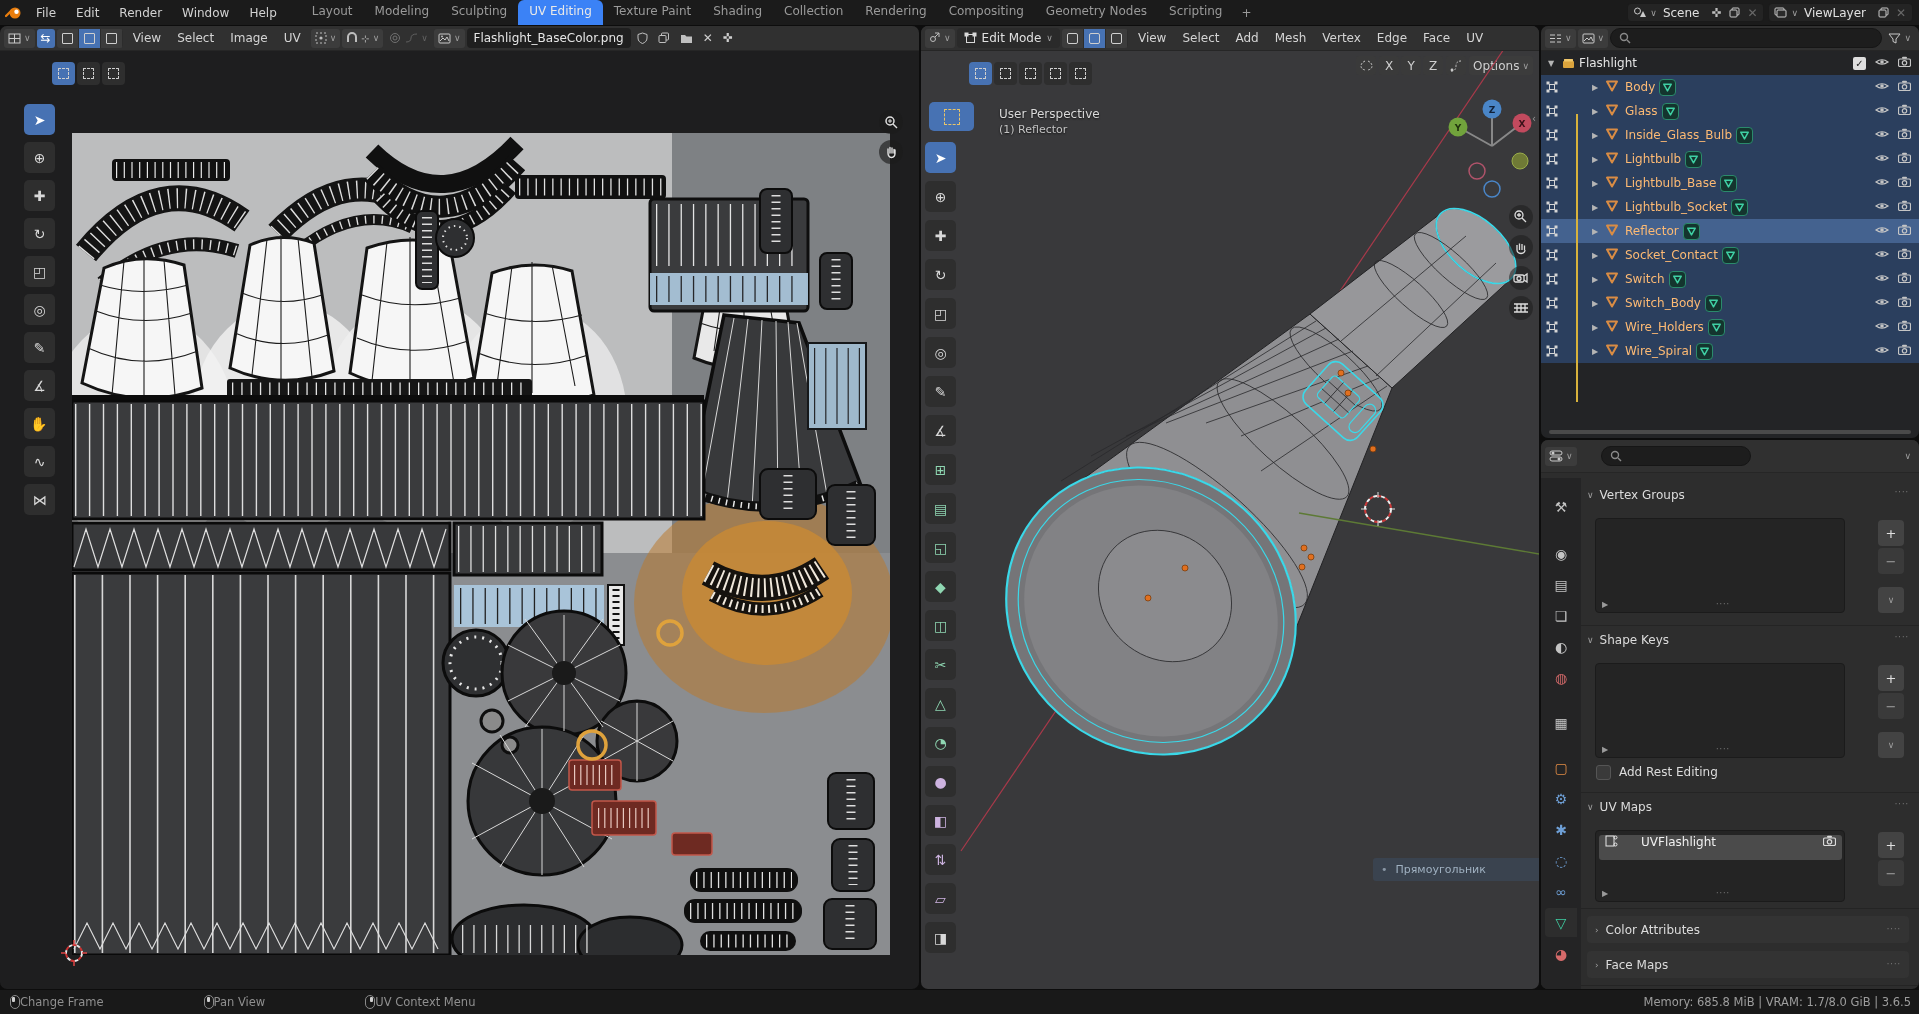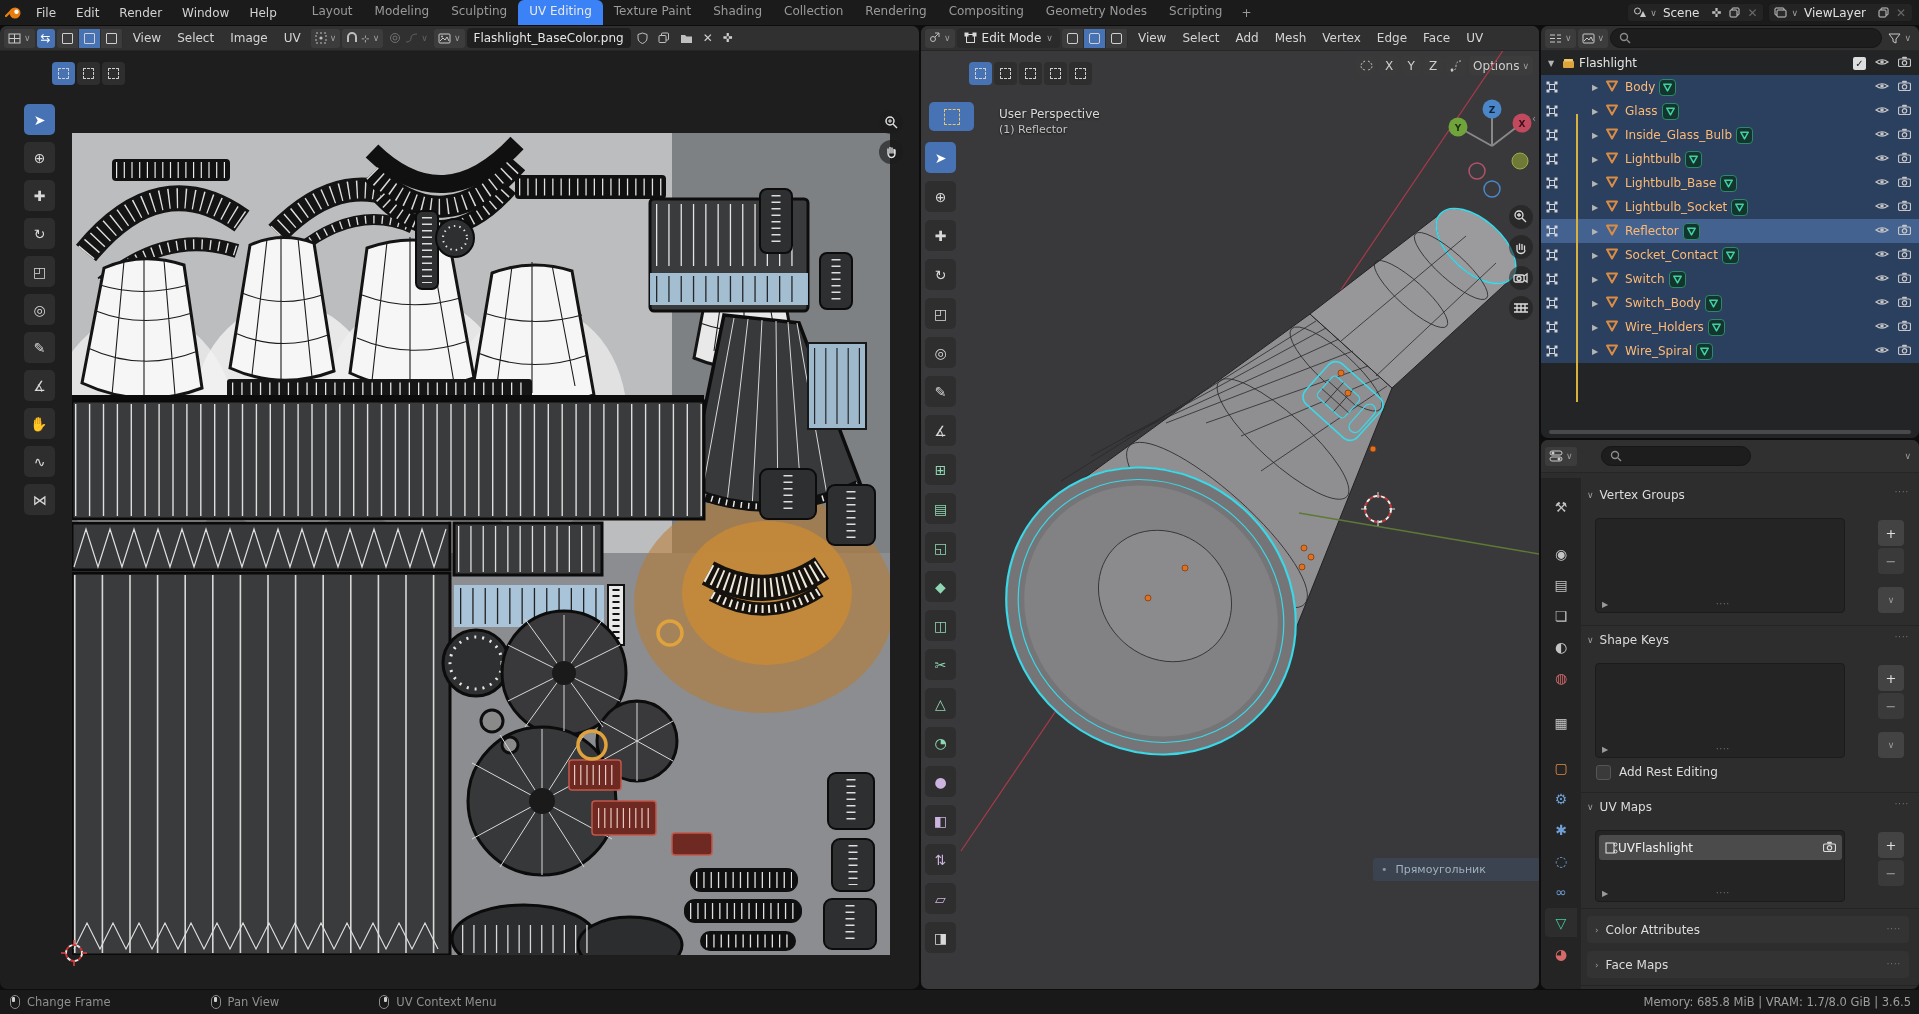--- a/index.html
+++ b/index.html
@@ -76,25 +76,25 @@
   .ptab.active{background:#2d2d2d}
   .tint.gray{color:#c4c4c4}.tint.blue{color:#6e9fd6}.tint.orange{color:#e08b45}.tint.green{color:#3fd0a4}.tint.red{color:#d66a6a}
   .panel-h{position:absolute;left:46px;display:flex;align-items:center;gap:6px;color:#dcdcdc}
   .grips{margin-left:auto;letter-spacing:1px;color:#7a7a7a;font-size:8px}
   .listbox{position:absolute;background:#242424;border:1px solid #1b1b1b;border-radius:4px}
   .list-foot{position:absolute;bottom:3px;left:6px;right:6px;display:flex;align-items:center;color:#9a9a9a;font-size:8px}
   .sqbtn{position:absolute;width:26px;height:26px;background:#434343;border-radius:4px;color:#e0e0e0;display:flex;align-items:center;justify-content:center;font-size:13px}
   .sqbtn.dimm{background:#3a3a3a;color:#9a9a9a}
   .sep{position:absolute;left:40px;right:0;height:1px;background:#242424}
   .collapsed{position:absolute;left:46px;width:322px;height:27px;background:#333;border-radius:4px;display:flex;align-items:center;gap:7px;padding:0 8px;color:#dcdcdc}
-  .uvmap-item{position:absolute;background:#4b4b4b;border-radius:3px;display:flex;align-items:center;gap:0;padding:0 6px;color:#f0f0f0}
+  .uvmap-item{position:absolute;background:#4b4b4b;border-radius:3px;display:flex;gap:23px;padding:0 6px;color:#f0f0f0}
   .searchbox{display:flex;align-items:center;gap:5px;background:#1d1d1d;border:1px solid #161616;border-radius:10px;height:20px;padding:0 8px;color:#8a8a8a}
   
   #statusbar{position:absolute;left:0;top:990px;width:1919px;height:24px;background:#191919;display:flex;align-items:center;color:#8f8f8f;font-size:11.5px}
-  .hint{display:flex;align-items:center;gap:7px}
+  .hint{display:flex;align-items:center;gap:0}
   .mouse{width:10px;height:14px;border:1.5px solid #8a8a8a;border-radius:5px;position:relative}
   .mouse::before{content:"";position:absolute;top:1px;width:3px;height:5px;background:#cfcfcf;border-radius:1px}
   .mouse.left::before{left:1px}
   .mouse.middle::before{left:2.5px}
   .mouse.right::before{right:1px}
   #stats{margin-left:auto;margin-right:8px;color:#9d9d9d}
 </style>
 </head>
 <body>
 

